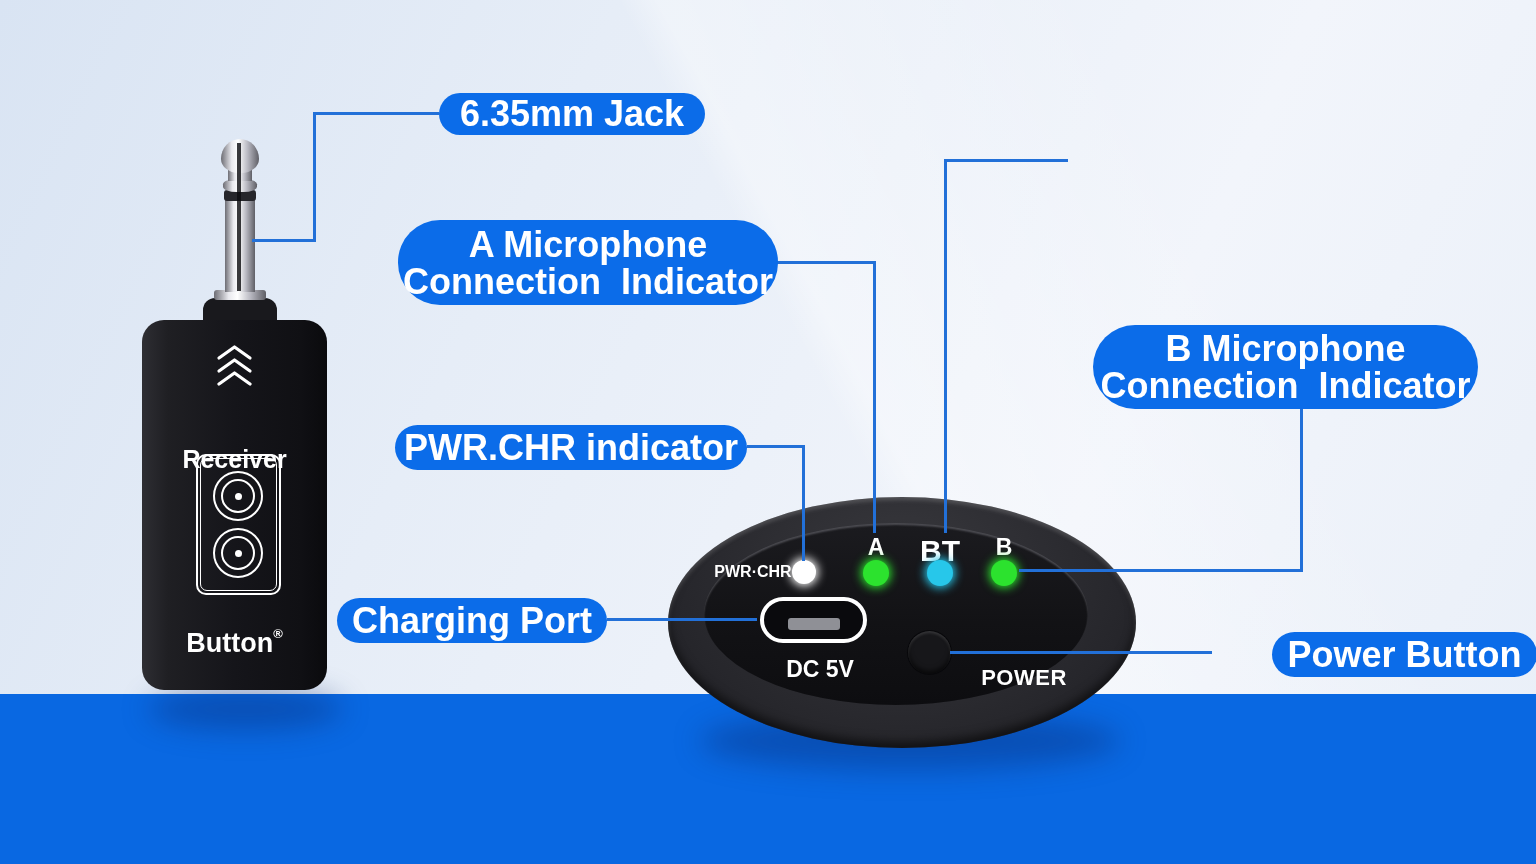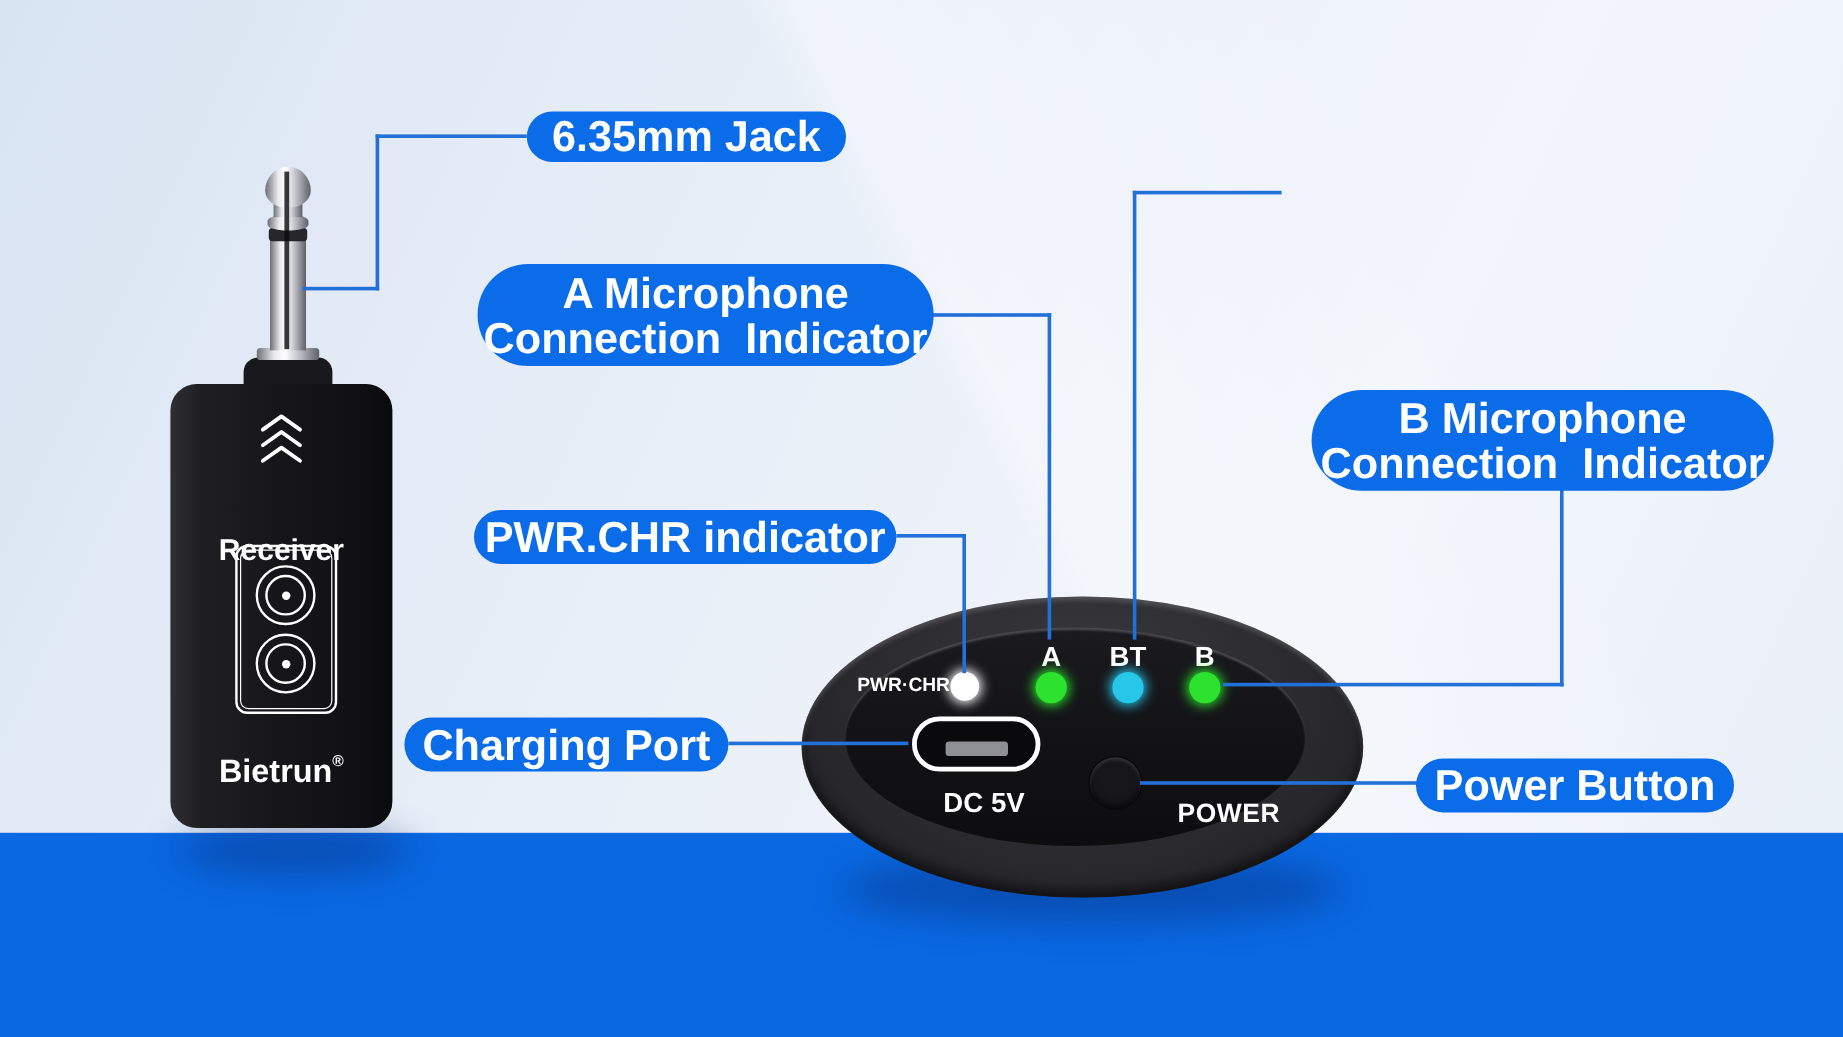--- a/index.html
+++ b/index.html
@@ -112,34 +112,34 @@
       <div class="knob-in">
         <div class="knob-dot"></div>
       </div>
     </div>
     <div class="knob" style="left:213px;top:528px;">
       <div class="knob-in">
         <div class="knob-dot"></div>
       </div>
     </div>
 
-    <div class="rx-brand"><span>Bietrun</span><sup>®</sup></div>
+    <div class="rx-brand"><span>Button</span><sup>®</sup></div>
   </div>
 
   <div>
     <div class="panel-outer"></div>
     <div class="panel-inner"></div>
 
     <div class="panel-text" style="left:714px;top:563px;width:78px;font-size:16px;">PWR·CHR</div>
     <div class="led" style="left: 792px; top: 560px; width: 24px; height: 24px; color: rgb(255, 255, 255);"></div>
 
     <div class="panel-text" style="left:856px;top:534px;width:40px;font-size:23px;">A</div>
     <div class="led" style="left: 863px; top: 560px; width: 26px; height: 26px; color: rgb(44, 226, 46);"></div>
 
-    <div class="panel-text" style="left:920px;top:534px;width:40px;font-size:23px;">BT</div>
+    <div class="panel-text" style="left:920px;top:534px;width:40px;font-size:30px;">BT</div>
     <div class="led" style="left: 927px; top: 560px; width: 26px; height: 26px; color: rgb(39, 199, 234);"></div>
 
     <div class="panel-text" style="left:984px;top:534px;width:40px;font-size:23px;">B</div>
     <div class="led" style="left: 991px; top: 560px; width: 26px; height: 26px; color: rgb(44, 226, 46);"></div>
 
     <div class="usb"></div>
     <div class="usb-tab"></div>
     <div class="panel-text" style="left:770px;top:656px;width:100px;font-size:23px;">DC 5V</div>
 
     <div class="pwr-btn"></div>
@@ -182,16 +182,16 @@
   </div>
 
   <div class="pill pill--one" style="left:395px;top:425px;width:352px;height:45px;">
     <span class="pill-label">PWR.CHR indicator</span>
   </div>
 
   <div class="pill pill--one" style="left:337px;top:598px;width:270px;height:45px;">
     <span class="pill-label">Charging Port</span>
   </div>
 
-  <div class="pill pill--one" style="left:1180px;top:632px;width:265px;height:45px;">
+  <div class="pill pill--one" style="left:1272px;top:632px;width:265px;height:45px;">
     <span class="pill-label">Power Button</span>
   </div>
 </div>
 
 </body></html>

